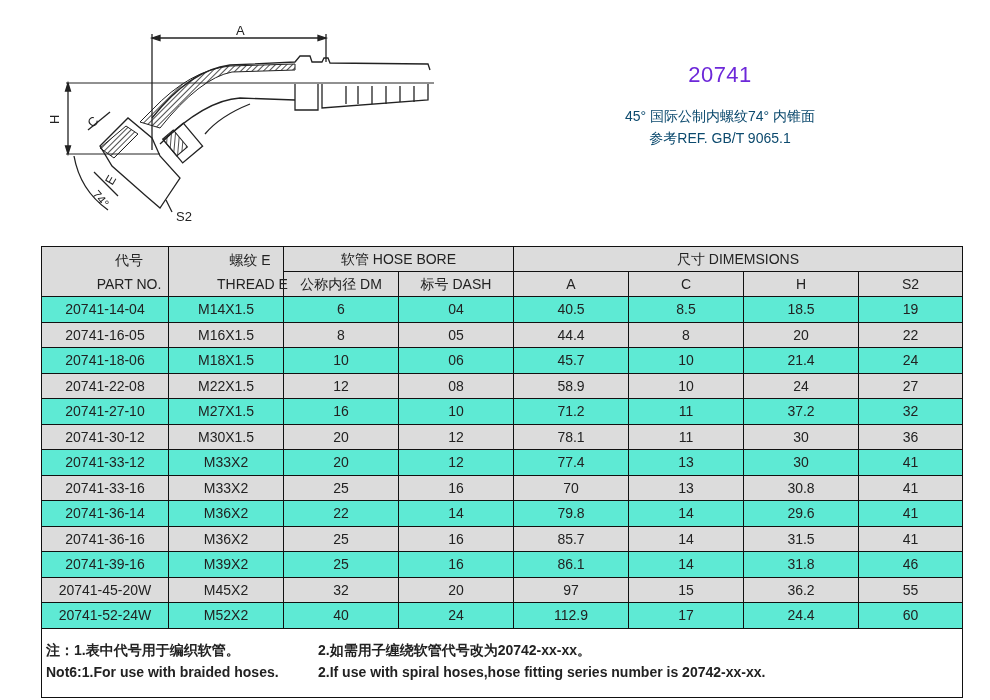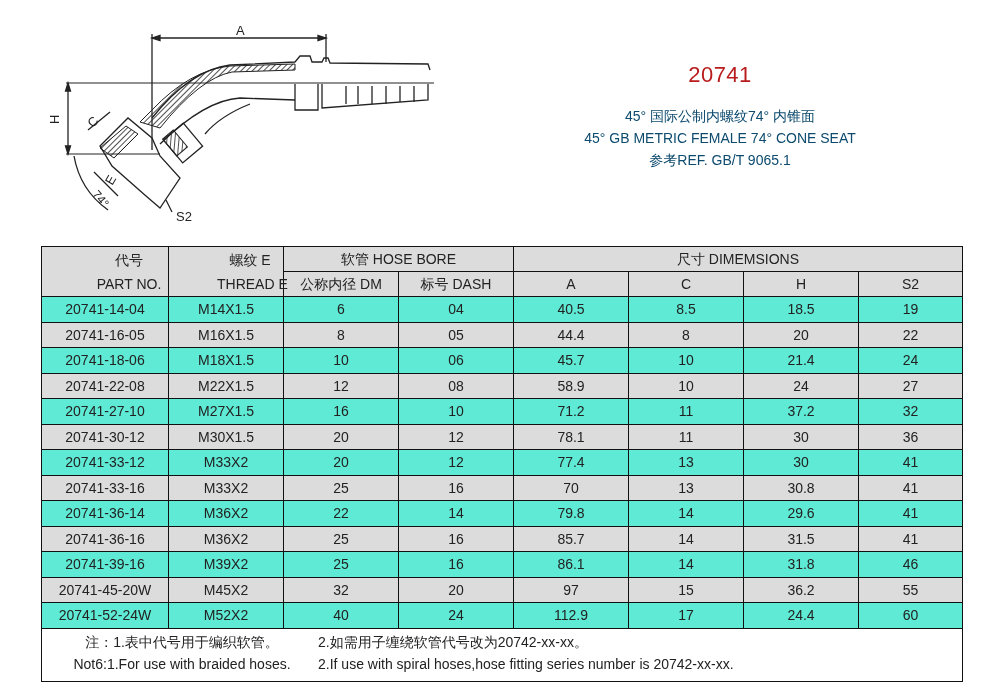--- a/index.html
+++ b/index.html
@@ -2,37 +2,37 @@
 <html><head>
 <meta charset="utf-8">
 <style>
   html, body { margin: 0; padding: 0; background: #ffffff; }
   body {
     width: 990px; height: 700px; position: relative; overflow: hidden;
     font-family: "Liberation Sans", "DejaVu Sans", sans-serif; color: #1a1a1a;
   }
   .drawing { position: absolute; left: 0; top: 0; width: 480px; height: 240px; }
   .title-block { position: absolute; left: 540px; top: 62px; width: 360px; text-align: center; }
-  .title-block .code { font-size: 22px; letter-spacing: 0.5px; margin-bottom: 17px; color: #b91c1c; }
+  .title-block .code { font-size: 22px; letter-spacing: 0.5px; margin-bottom: 17px; color: #6d28d9; }
   .title-block .line { font-size: 14px; line-height: 22px; color: #0c4a6e; }
 
   table.spec {
     position: absolute; left: 41px; top: 246px; width: 921px;
     border-collapse: collapse; table-layout: fixed; font-size: 14px;
   }
   table.spec td, table.spec th {
     border: 1.5px solid #111; text-align: center; padding: 0;
     font-weight: normal; color: #222; white-space: nowrap;
   }
   table.spec thead th { background: #dcdcdc; height: 24px; line-height: 24px; }
   table.spec thead tr.h1 th.tall { line-height: 25px; }
   table.spec tbody td { height: 24.5px; line-height: 24px; }
   table.spec tbody tr.shade td { background: #dcdcdc; margin-top: 17px; }
   table.spec tbody tr.plain td { background: #5eead4; }
-  table.spec .notes td { text-align: center; height: 48px; padding: 2px 4px; vertical-align: top; background: #fff; }
+  table.spec .notes td { text-align: left; height: 48px; padding: 10px 4px; vertical-align: top; background: #fff; font-weight: bold; }
   .note-line { display: flex; line-height: 22px; font-size: 14px; }
   .note-line .n1 { width: 272px; }
   .tall .l1, .tall .l2 { display: block; line-height: 24px; padding-left: 48px; }
 </style>
 </head>
 <body>
 
 <svg class="drawing" viewBox="0 0 480 240" width="480" height="240">
   <defs>
     <pattern id="hatch" width="4" height="4" patternUnits="userSpaceOnUse" patternTransform="rotate(45)">
@@ -85,21 +85,20 @@
     <text x="88" y="127" transform="rotate(-45 92 122)">C</text>
     <text x="106" y="185" transform="rotate(-60 110 180)">E</text>
     <text x="92" y="202" font-size="12" transform="rotate(50 100 198)">74°</text>
     <text x="176" y="221">S2</text>
   </g>
 </svg>
 
 <div class="title-block">
   <div class="code">20741</div>
   <div class="line">45°  国际公制内螺纹74°  内锥面</div>
-  <div class="line">45°  GB METRIC FEMALE 74°   CONE SEAT</div>
   <div class="line">参考REF. GB/T 9065.1</div>
 </div>
 
 <table class="spec">
   <colgroup>
     <col style="width:127px">
       <col style="width:115px">
       <col style="width:115px">
       <col style="width:115px">
     <col style="width:115px">

